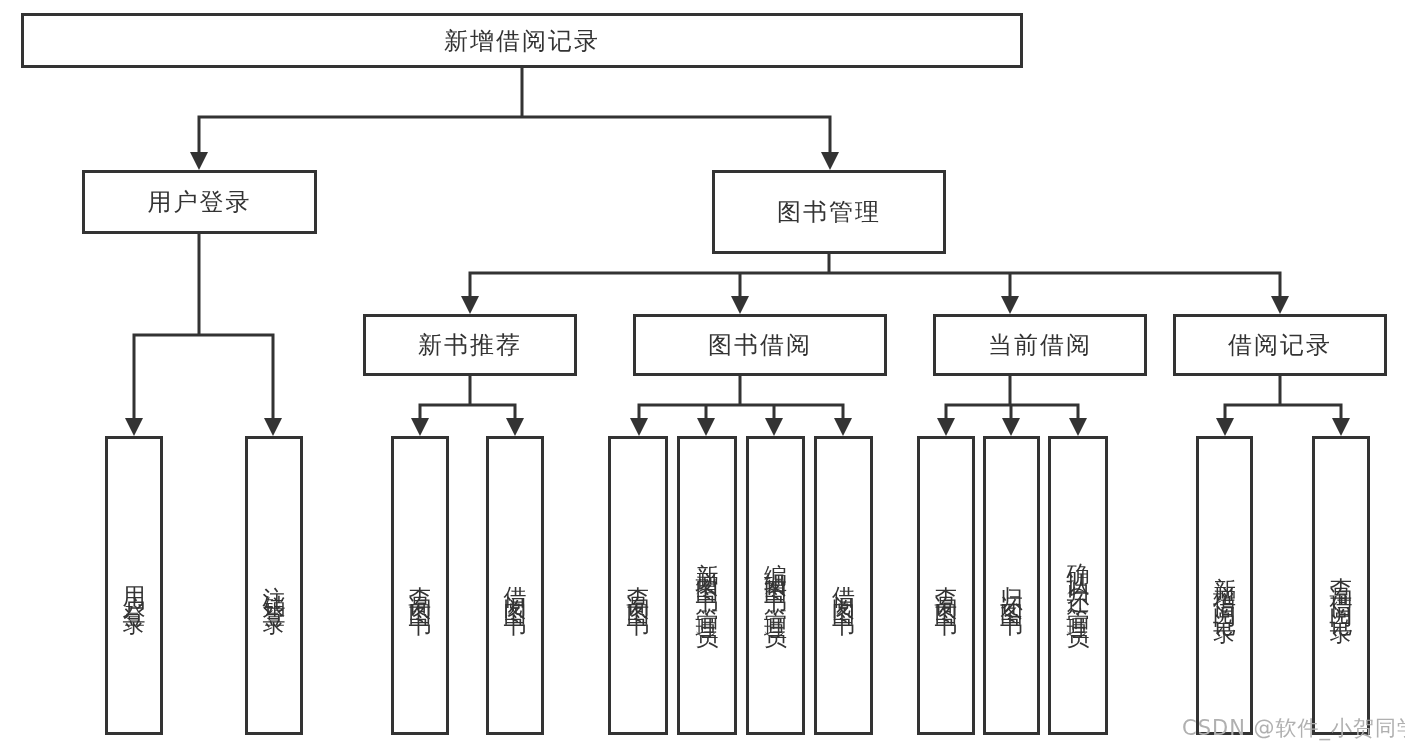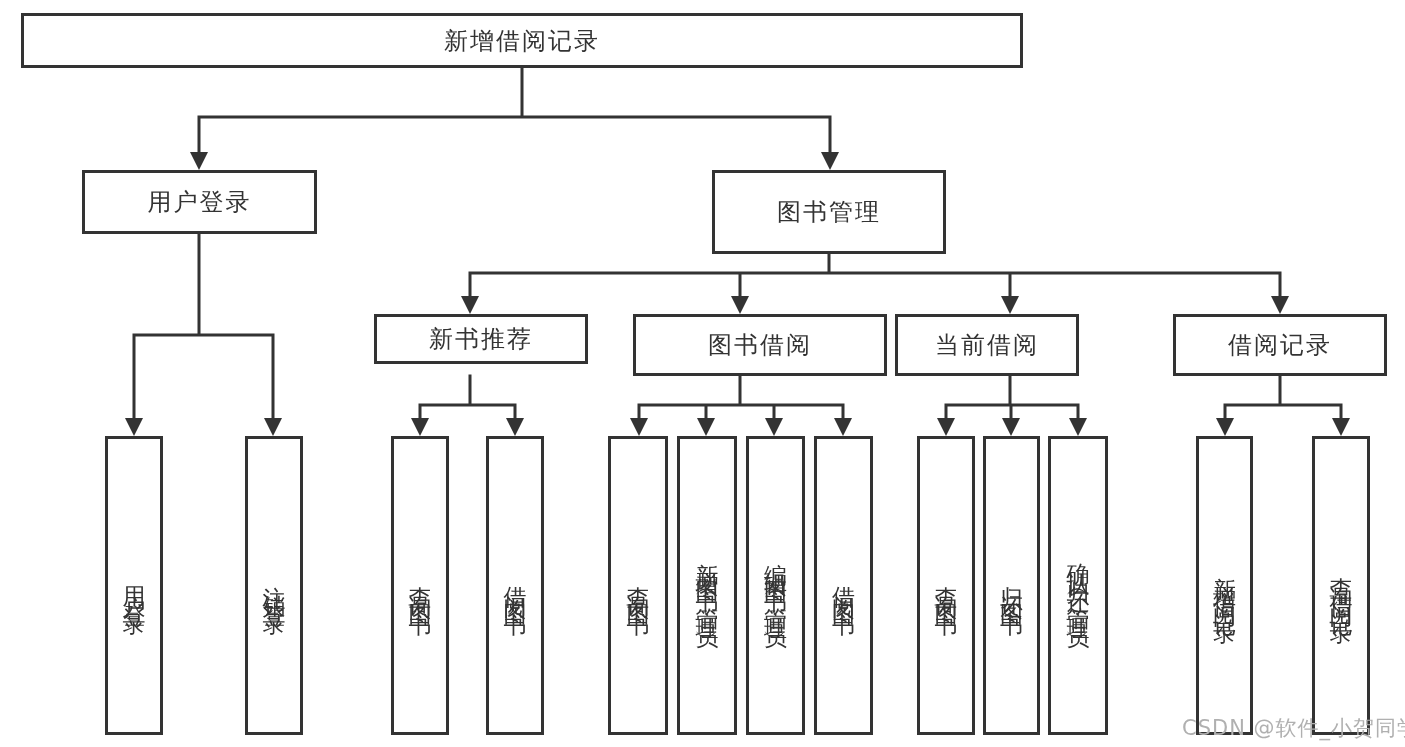--- a/index.html
+++ b/index.html
@@ -61,27 +61,27 @@
     <span>新增借阅记录</span>
   </div>
 
   <div class="box" style="left:82px;top:170px;width:235px;height:64px">
     <span>用户登录</span>
   </div>
   <div class="box" style="left:712px;top:170px;width:234px;height:84px">
     <span>图书管理</span>
   </div>
 
-  <div class="box" style="left:374px;top:314px;width:214px;height:50px">
+  <div class="box" style="left:363px;top:314px;width:214px;height:62px">
     <span>新书推荐</span>
   </div>
   <div class="box" style="left:633px;top:314px;width:254px;height:62px">
     <span>图书借阅</span>
   </div>
-  <div class="box" style="left:895px;top:314px;width:184px;height:62px">
+  <div class="box" style="left:933px;top:314px;width:214px;height:62px">
     <span>当前借阅</span>
   </div>
   <div class="box" style="left:1173px;top:314px;width:214px;height:62px">
     <span>借阅记录</span>
   </div>
 
   <div class="leaf" style="left:105px;width:58px">
     <span>用户登录</span>
   </div>
   <div class="leaf" style="left:245px;width:58px">

